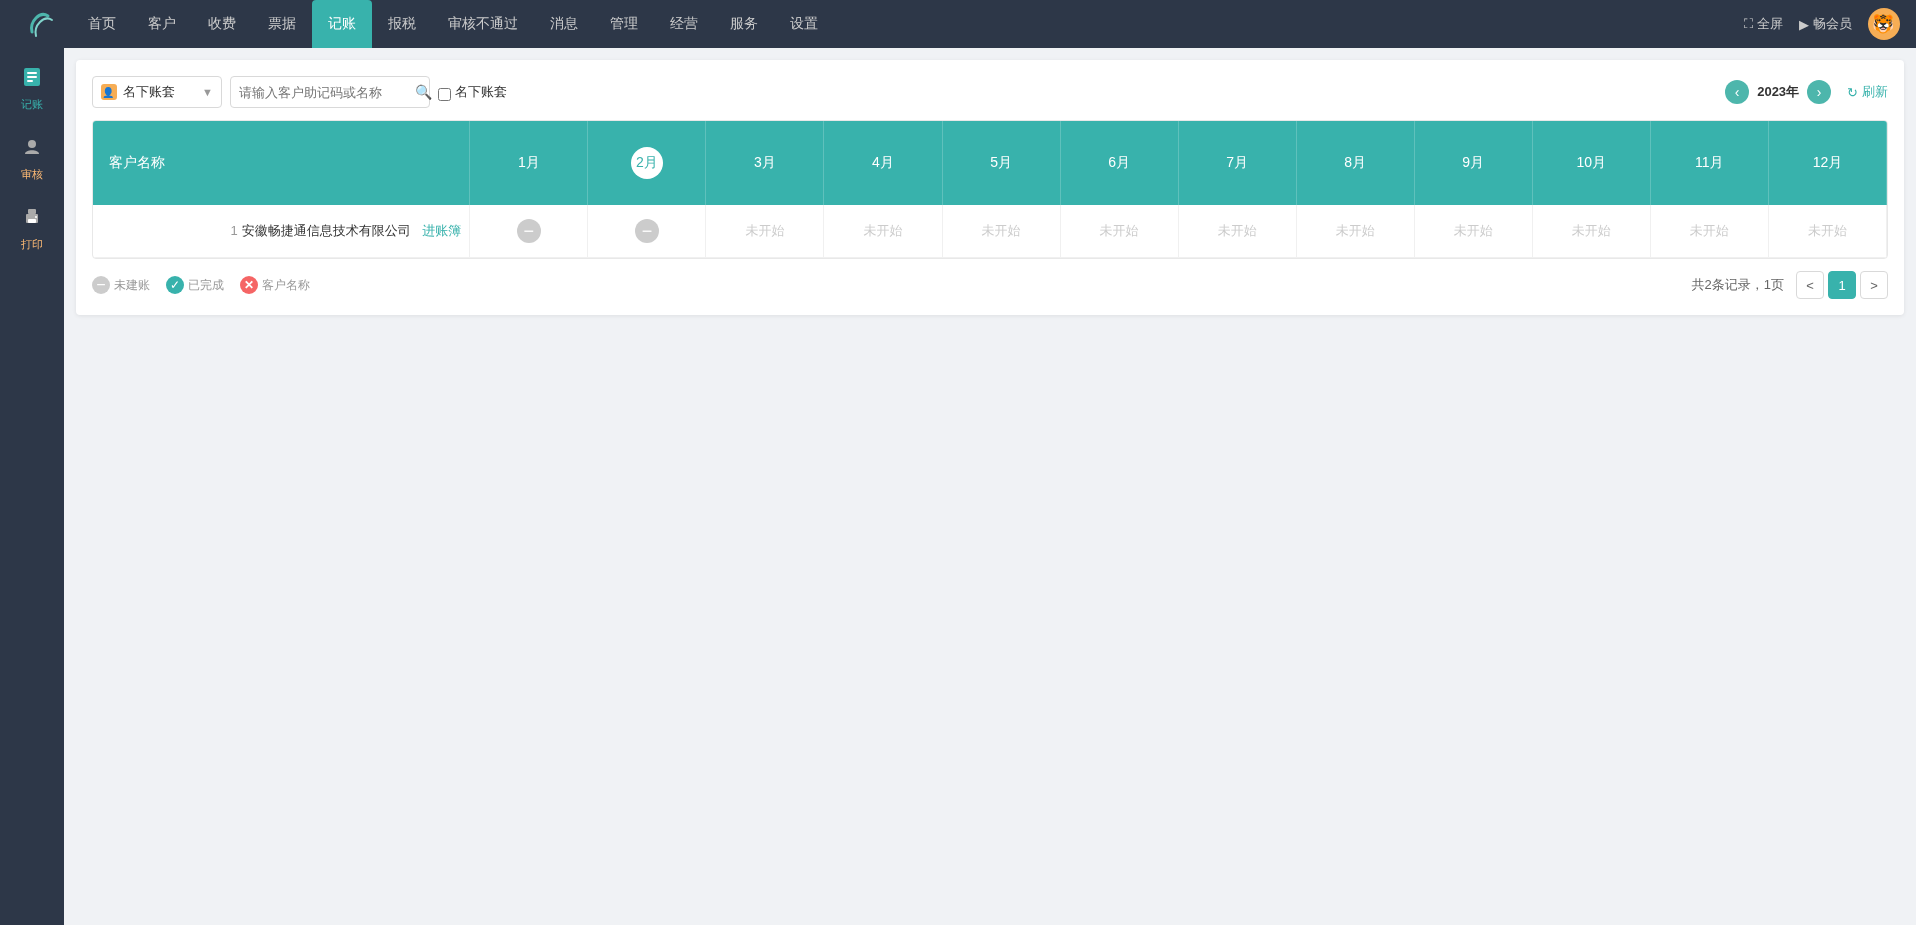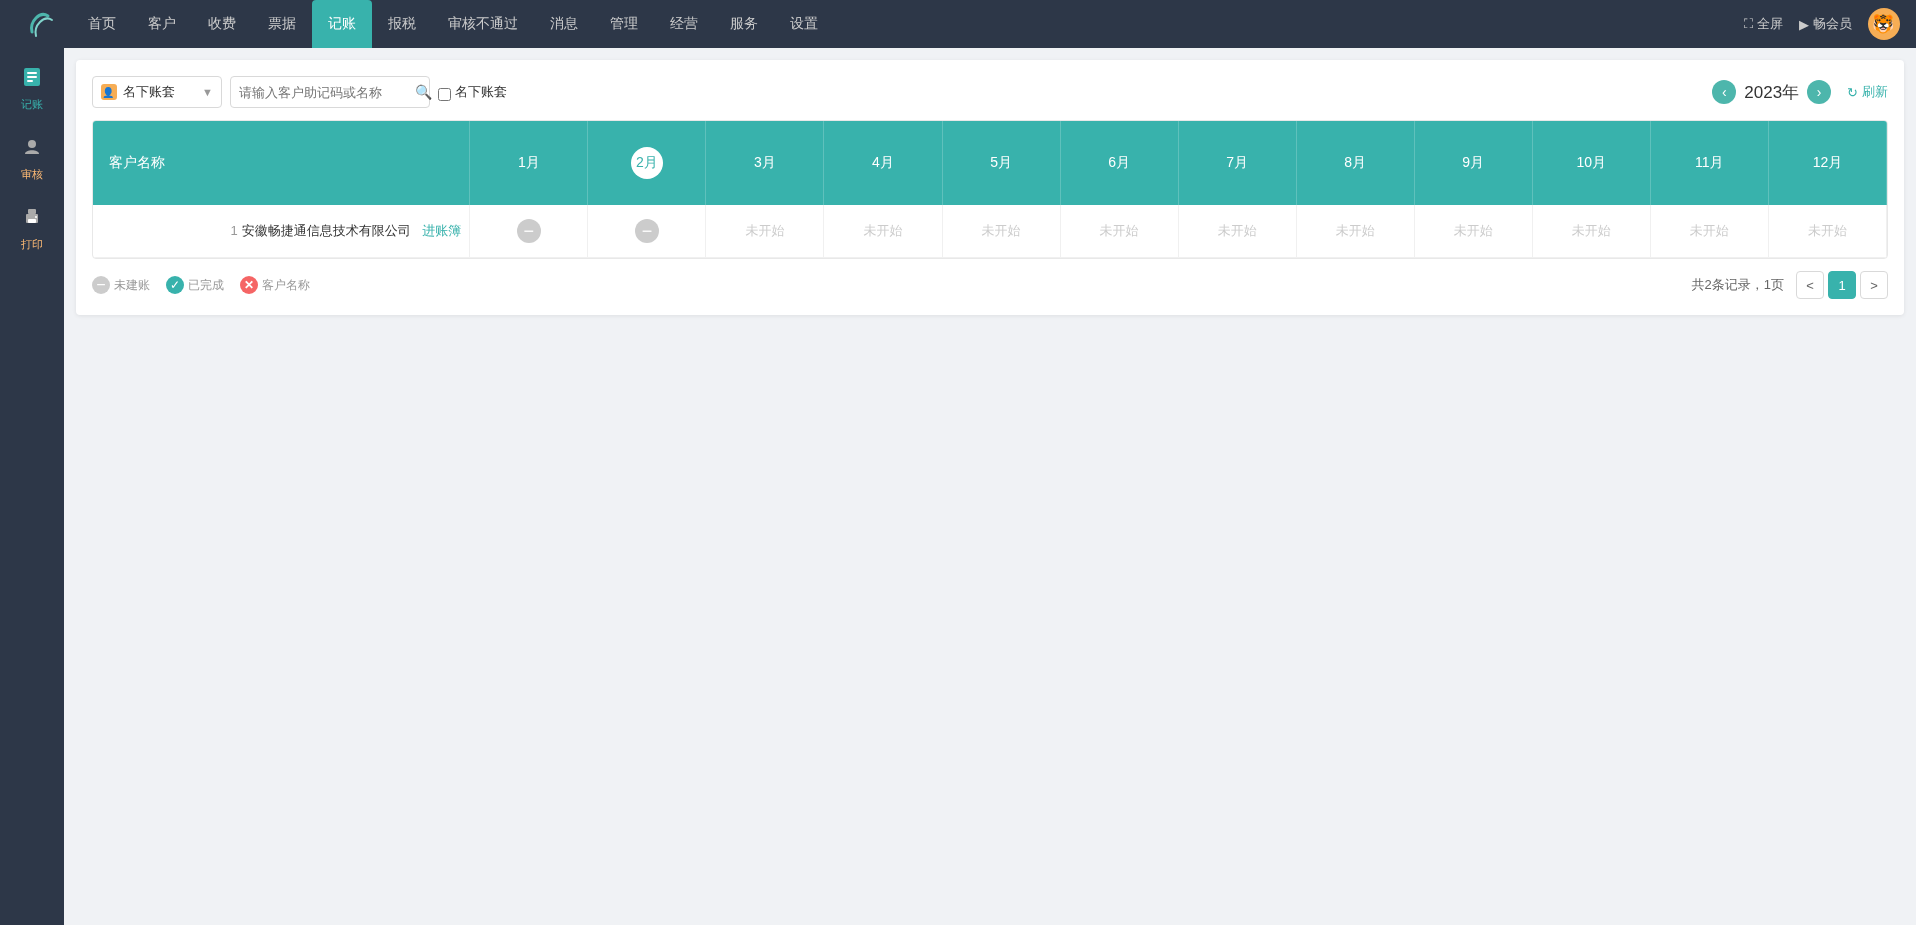--- a/index.html
+++ b/index.html
@@ -148,21 +148,21 @@
     .year-nav {
       display: flex; align-items: center; gap: 8px; margin-left: auto;
     }
     .year-btn {
       width: 24px; height: 24px; border-radius: 50%;
       background: #4db6ac;
       border: none; cursor: pointer;
       display: flex; align-items: center; justify-content: center;
       color: #fff; font-size: 14px;
     }
-    .year-text { font-size: 17px; font-weight: 400; }
+    .year-text { font-size: 13px; font-weight: 700; }
     .refresh-btn {
       display: flex; align-items: center; gap: 4px;
       border: none; background: none; cursor: pointer;
       color: #38b2ac; font-size: 13px; margin-left: 8px;
     }
 
     
     .table-wrap {
       overflow-x: auto;
       border: 1px solid #e8e8e8;

